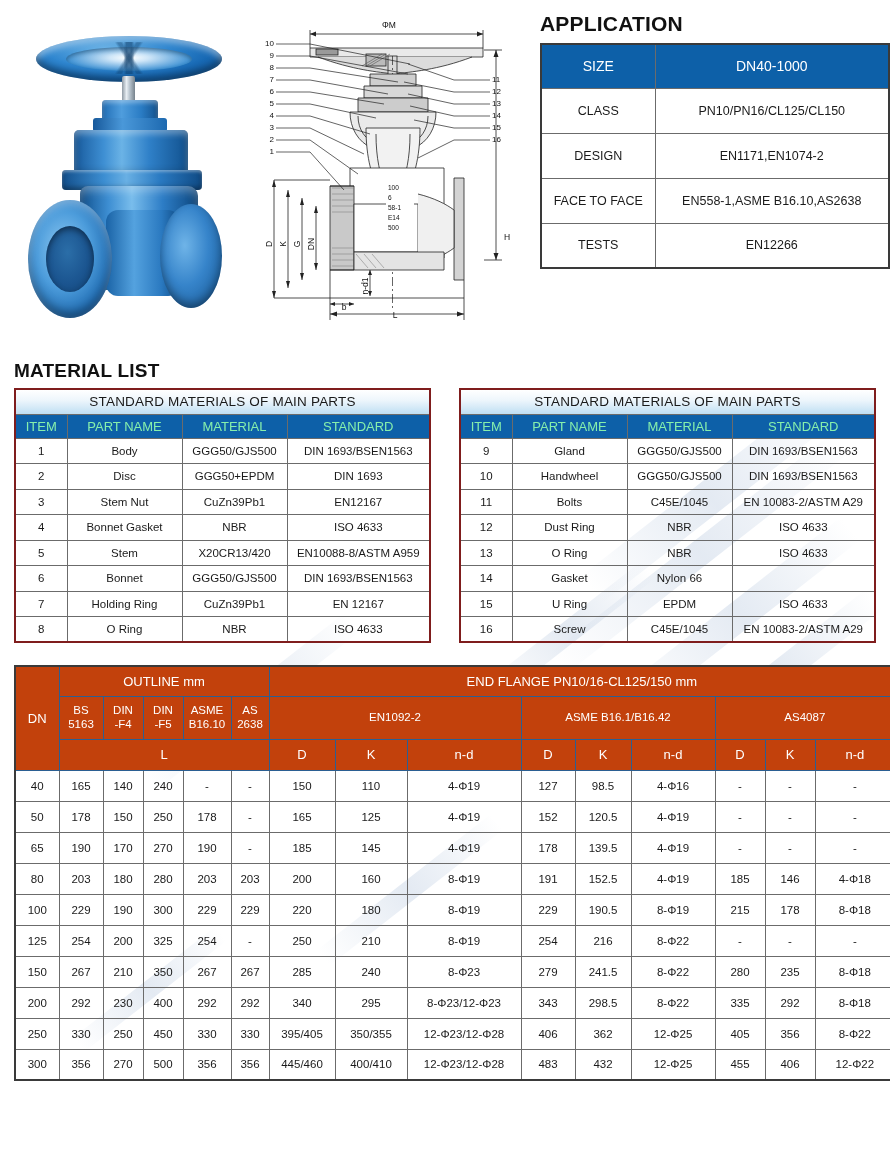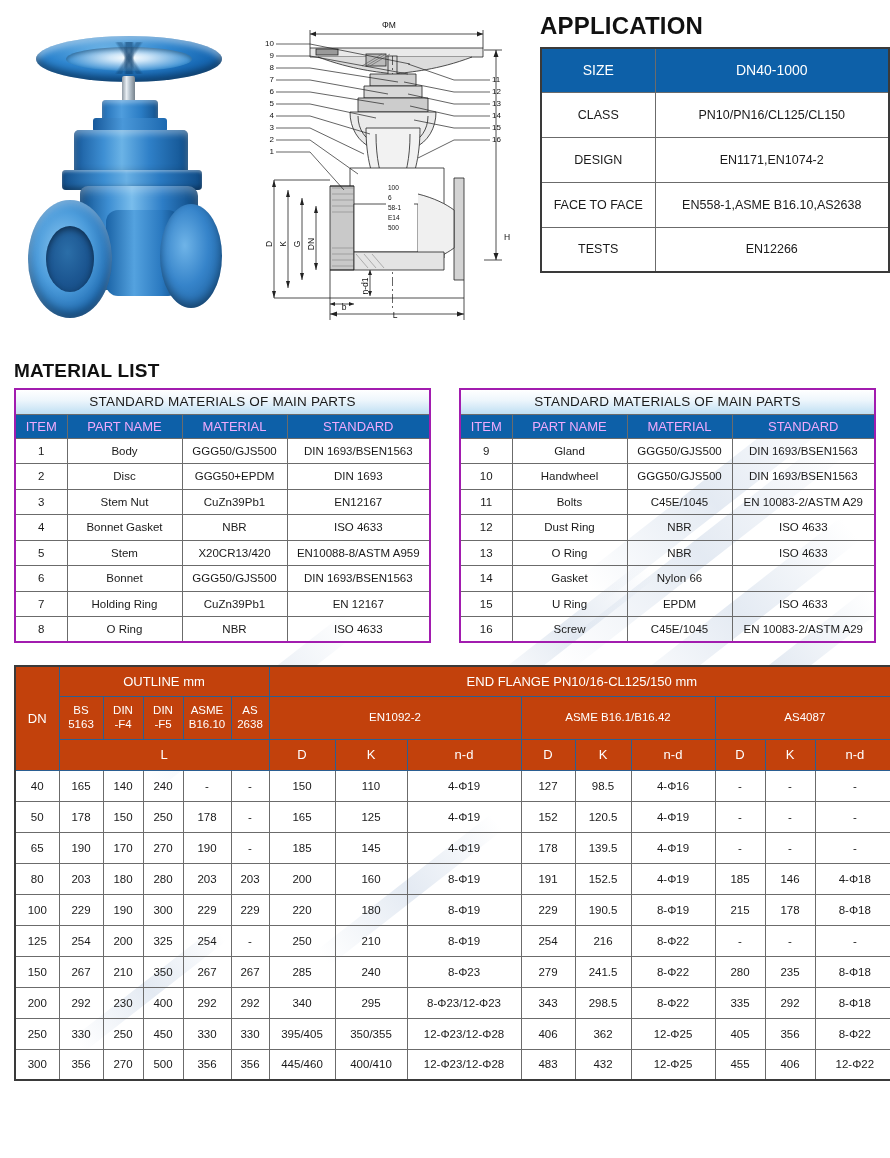--- a/index.html
+++ b/index.html
@@ -121,46 +121,46 @@
   .drawing { position:absolute; left:0; top:4px; width:278px; height:322px; }
   .drawing svg { display:block; }
 
   
   .sec-title{
     font-size:19px; font-weight:bold; color:#111;
     letter-spacing:0.2px;
     margin:0 0 6px 0;
     position:relative; z-index:2;
   }
-  .sec-title.app { font-size:24px; margin-bottom:7px; }
+  .sec-title.app { font-size:21px; margin-bottom:7px; }
 
   
   table { border-collapse:collapse; width:100%; }
   td, th { border:1px solid #6b6b6b; text-align:center; vertical-align:middle; font-weight:normal; }
 
   
   .app-wrap{ position:relative; z-index:2; }
   .app-table{ border:2px solid #3a3a3a; }
   .app-table td{ height:45px; font-size:12.5px; color:#1a1a1a; }
   .app-table td.lbl{ width:114px; }
   .app-table tr.head td{
     background:#0d60a8; color:#ffffff; font-size:14px; height:44px;
   }
 
   
   .mat-section{ position:relative; z-index:2; margin:30px 0 0 14px; width:862px; }
   .mat-row{ display:flex; gap:28px; }
   .mat-box{ width:417px; }
-  .mat-table{ border:2px solid #a21caf; }
+  .mat-table{ border:2px solid #7f1d1d; }
   .mat-table .banner td{
     background:linear-gradient(180deg,#ffffff 0%,#eef6fc 42%,#bfdff3 100%);
     color:#1a1a1a; font-size:13.5px; height:25px; letter-spacing:0.2px;
   }
   .mat-table .colhead td{
-    background:#0d60a8; color:#f0abfc; font-size:13px; height:24px;
+    background:#0d60a8; color:#86efac; font-size:13px; height:24px;
   }
   .mat-table td{ font-size:11.5px; height:25.5px; background:transparent; }
   .mat-table .c-item{ width:52px; }
   .mat-table .c-part{ width:115px; }
   .mat-table .c-mat{ width:105px; }
 
   
   .dim-section{ position:relative; z-index:2; margin:22px 0 0 14px; width:862px; }
   .dim-table{ border:2px solid #3a3a3a; table-layout:fixed; }
   .dim-table td{ font-size:11.5px; }

